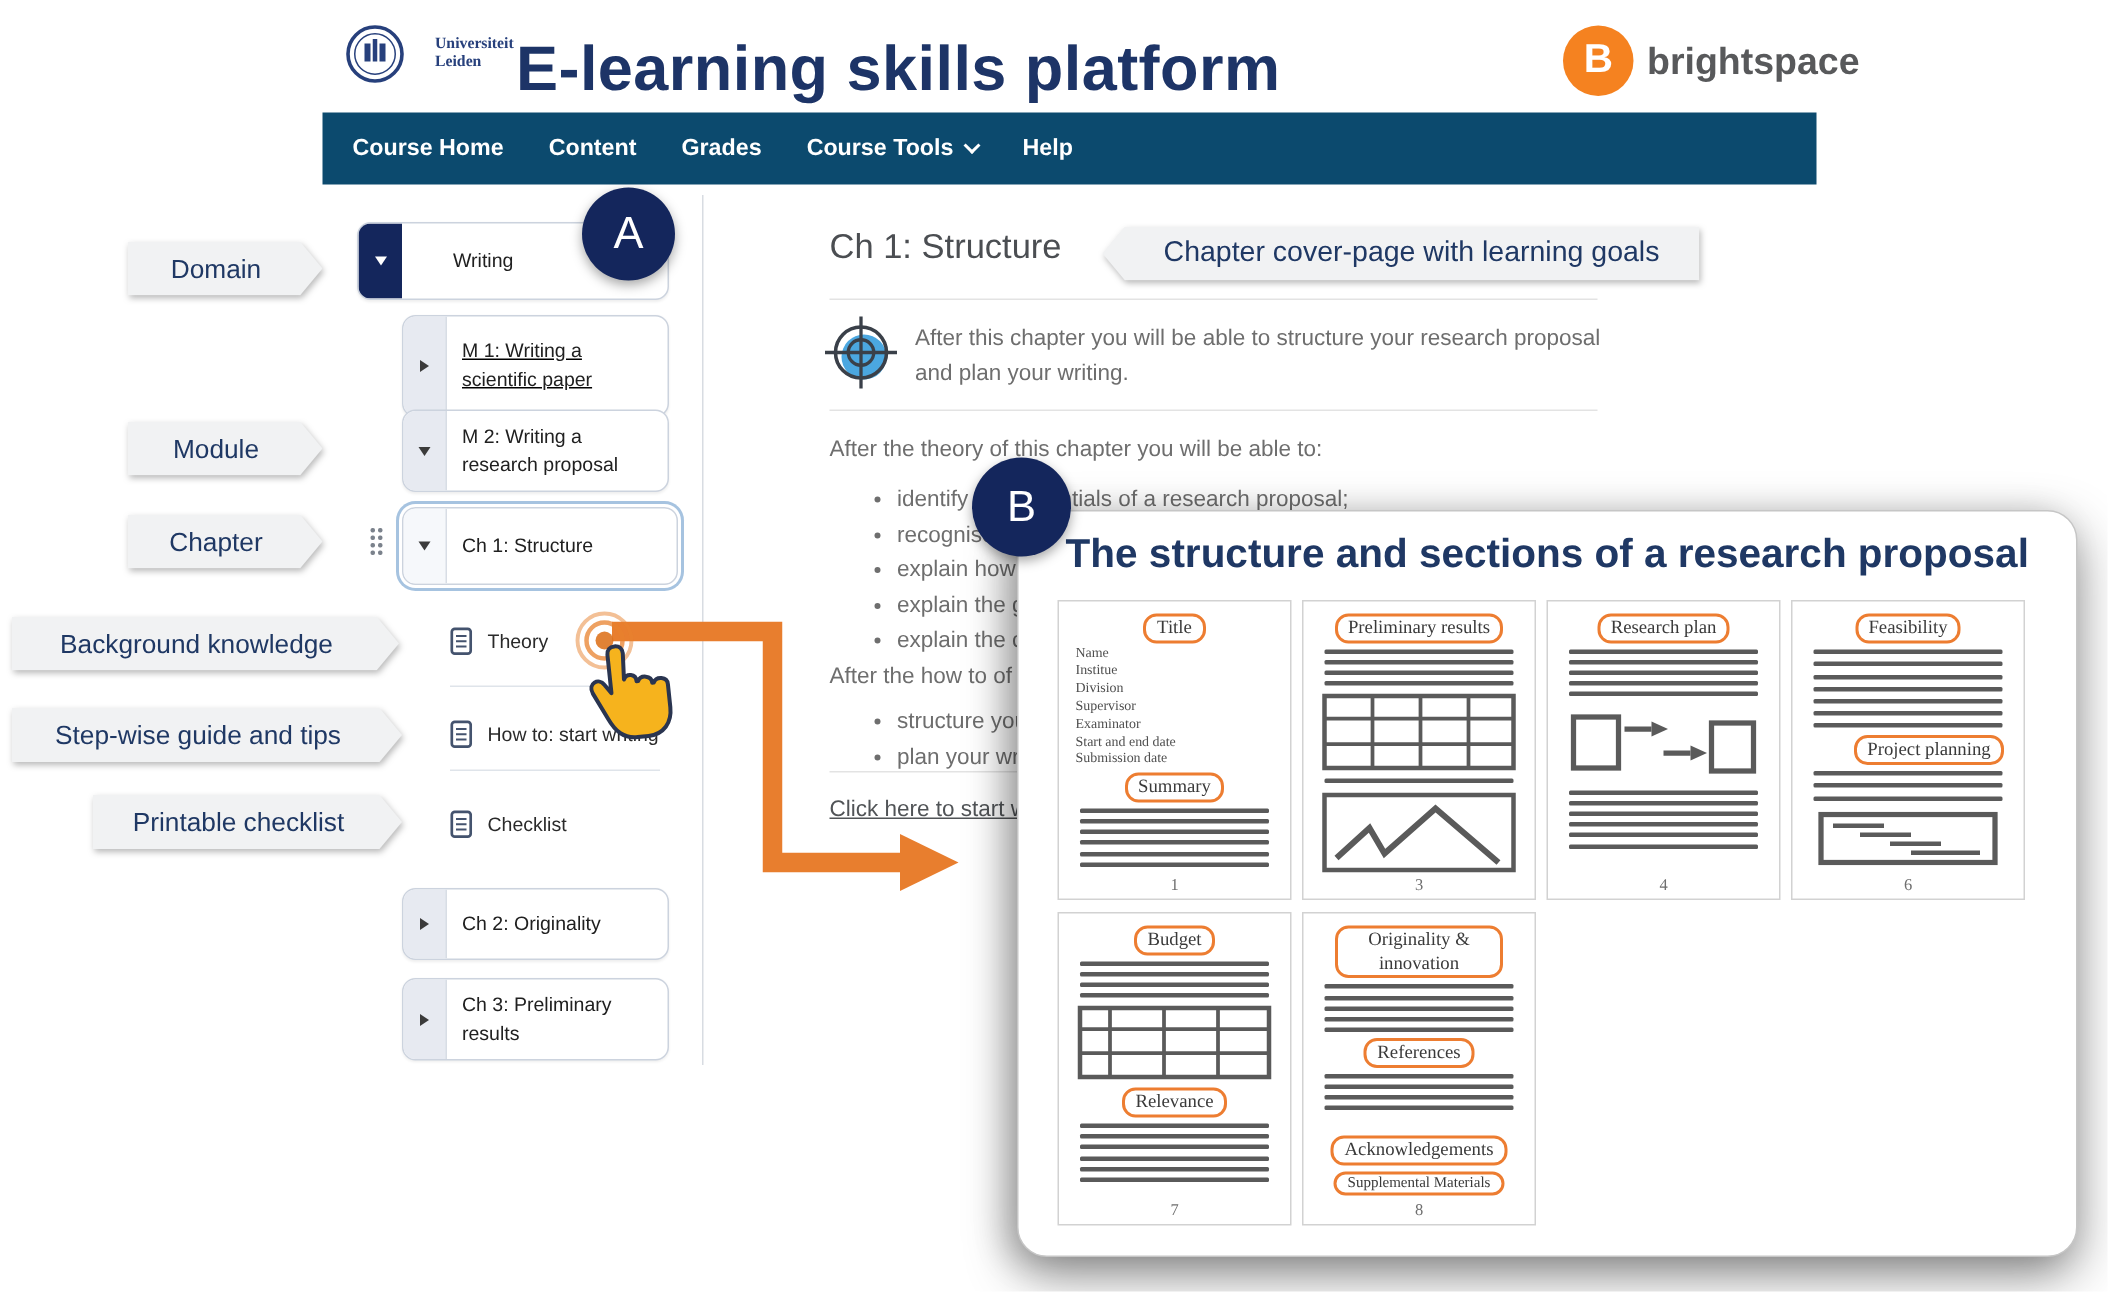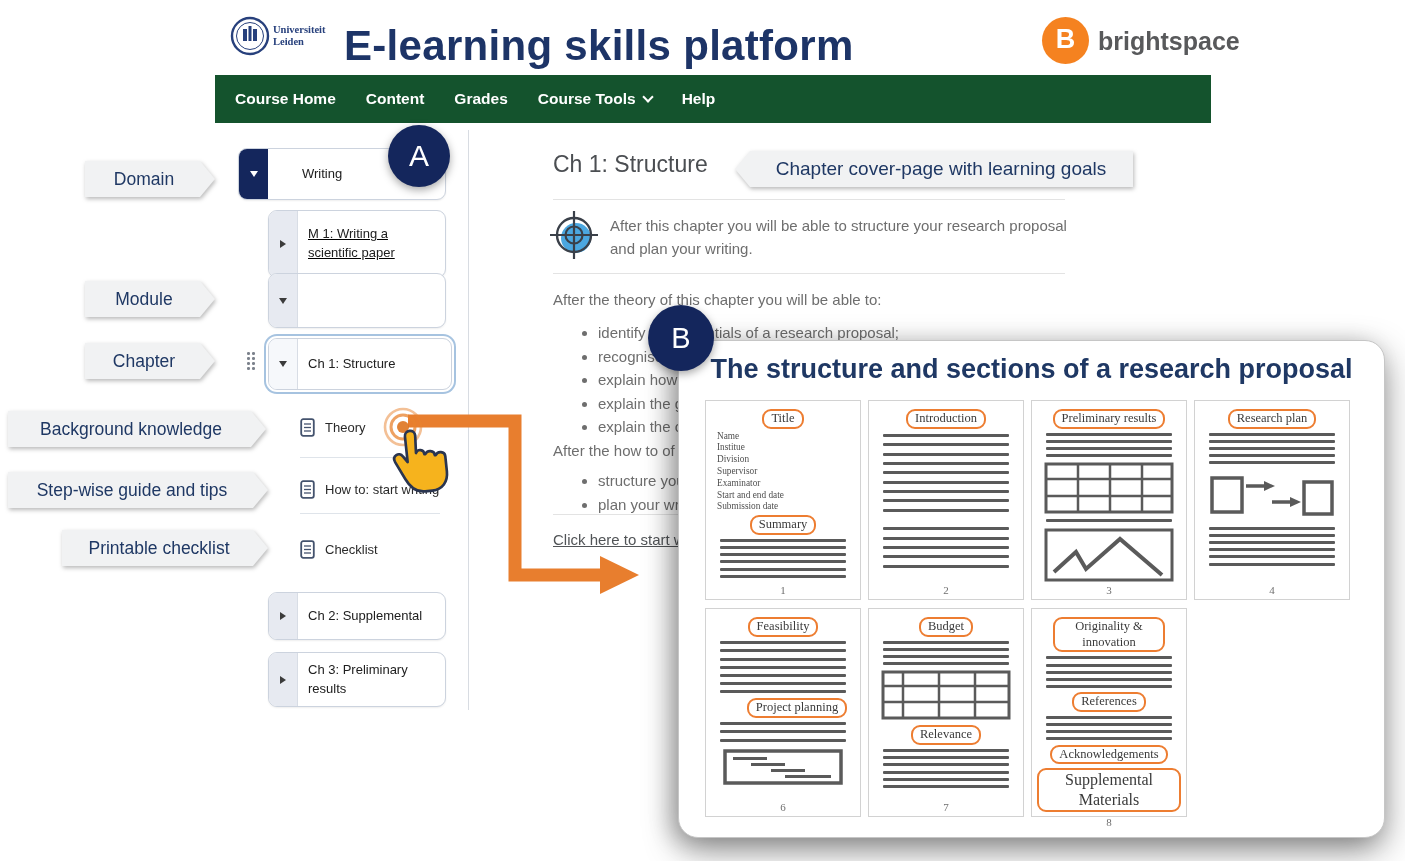--- a/index.html
+++ b/index.html
@@ -4,32 +4,32 @@
 <style>
   * { box-sizing: border-box; }
   html,body { margin:0; padding:0; }
   body {
     width:1405px; height:861px; position:relative; overflow:hidden;
     background:#ffffff; font-family:"Liberation Sans", sans-serif;
   }
   .abs { position:absolute; }
 
   
-  #uni-logo { left:230px; top:16px; display:flex; align-items:center; gap:3px; }
+  #uni-logo { left:230px; top:16px; display:flex; align-items:center; gap:20px; }
   #uni-text { font-family:"Liberation Serif", serif; font-weight:bold; font-size:10.5px;
               color:#27407C; line-height:1.15; }
   #app-title { left:344px; top:22px; font-size:42px; font-weight:600; color:#1D3467;
                letter-spacing:.3px; }
   #bs-circle { left:1042px; top:17px; width:47px; height:47px; border-radius:50%;
                background:#F58220; display:flex; align-items:center; justify-content:center; }
   #bs-circle span { color:#fff; font-size:27px; font-weight:bold; transform:translateY(-1px); }
   #bs-name { left:1098px; top:27px; font-size:25px; font-weight:600; color:#58595B; }
 
   
-  #navbar { left:215px; top:75px; width:996px; height:48px; background:#14532d;
+  #navbar { left:215px; top:75px; width:996px; height:48px; background:#0c4a6e;
             display:flex; align-items:center; gap:30px; padding-left:20px;text-align:center; }
   .nav-item { color:#fff; font-size:15.5px; font-weight:600; display:flex;
               align-items:center; gap:8px; cursor:pointer; white-space:nowrap; }
   .chev { width:8px; height:8px; border-right:2px solid #fff; border-bottom:2px solid #fff;
           transform:rotate(45deg); margin-top:-4px; }
 
   
   #tree-divider { left:468px; top:130px; width:1px; height:580px; background:#D8DCE2; }
   .titem { position:absolute; display:flex; background:#fff; border:1px solid #CCD3DE;
            border-radius:9px; overflow:hidden; box-shadow:0 1px 2px rgba(0,0,0,.07); }
@@ -96,21 +96,21 @@
           color:#6F6F6F; padding-top:2px; flex:none; }
   .bars { width:100%; display:flex; flex-direction:column; align-items:center; flex:none; }
   .bar { height:3px; background:#5A5A5A; width:88%; margin:2.1px 0; border-radius:1px; flex:none; }
   .bars.wide .bar { margin:3.2px 0; }
   .bars.mid .bar { margin:2.6px 0; }
   .plabel { border:2px solid #ED7D31; border-radius:9px; padding:0 7px; background:#fff;
             font-family:"Liberation Serif", serif; font-size:12.5px; color:#3A3A3A;
             line-height:1.25; text-align:center; margin:2px 0; flex:none; z-index:1; }
   .plabel.left { align-self:flex-start; margin-left:2px; }
   .plabel.wrap { max-width:112px; }
-  .plabel.sm { font-size:16px; }
+  .plabel.sm { font-size:10px; }
   .meta { align-self:flex-start; margin-left:6px; font-family:"Liberation Serif", serif;
           font-size:9.3px; color:#4F4F4F; line-height:1.27; }
   .psvg { flex:none; }
 </style>
 </head>
 <body>
 
 <div class="abs" id="uni-logo">
   <svg width="40" height="40" viewBox="0 0 40 40">
     <circle cx="20" cy="20" r="18" fill="#fff" stroke="#27407C" stroke-width="2.4"></circle>
@@ -154,20 +154,21 @@
   <div class="strip">
     <span class="tri-r"></span>
   </div>
   <div class="tlabel">M 1: Writing a scientific paper</div>
 </div>
 
 <div class="titem" style="left:268px; top:273px; width:178px; height:55px;">
   <div class="strip">
     <span class="tri-d"></span>
   </div>
+  <div class="tlabel">M 2: Writing a research proposal</div>
 </div>
 
 <div class="abs" id="drag-handle">
   <i></i>
     <i></i>
     <i></i>
     <i></i>
     <i></i>
     <i></i>
     <i></i>
@@ -210,21 +211,21 @@
     <line x1="4" y1="9.5" x2="11" y2="9.5" stroke="#44536E" stroke-width="1.3"></line>
     <line x1="4" y1="13" x2="11" y2="13" stroke="#44536E" stroke-width="1.3"></line>
   </svg>
   <span>Checklist</span>
 </div>
 
 <div class="titem" style="left:268px; top:592px; width:178px; height:48px;">
   <div class="strip">
     <span class="tri-r"></span>
   </div>
-  <div class="tlabel">Ch 2: Supplemental</div>
+  <div class="tlabel">Ch 2: Originality</div>
 </div>
 
 <div class="titem" style="left:268px; top:652px; width:178px; height:55px;">
   <div class="strip">
     <span class="tri-r"></span>
   </div>
   <div class="tlabel">Ch 3: Preliminary results</div>
 </div>
 
 <div class="co pt-right" style="left:85px; top:161px; width:130px; height:36px;">
@@ -319,42 +320,20 @@
         <div class="bar"></div>
           <div class="bar"></div>
           <div class="bar"></div>
         <div class="bar"></div>
           <div class="bar"></div>
           <div class="bar"></div>
       </div>
       <div class="pnum">1</div>
     </div>
 
-    <div class="page">
-      <div class="plabel">Introduction</div>
-      <div class="bars wide" style="margin-bottom:9px;">
-        <div class="bar"></div>
-          <div class="bar"></div>
-          <div class="bar"></div>
-        <div class="bar"></div>
-          <div class="bar"></div>
-          <div class="bar"></div>
-        <div class="bar"></div>
-          <div class="bar"></div>
-          <div class="bar"></div>
-      </div>
-      <div class="bars wide">
-        <div class="bar"></div>
-          <div class="bar"></div>
-          <div class="bar"></div>
-        <div class="bar"></div>
-          <div class="bar"></div>
-      </div>
-      <div class="pnum">2</div>
-    </div>
 
     <div class="page">
       <div class="plabel">Preliminary results</div>
       <div class="bars">
         <div class="bar"></div>
           <div class="bar"></div>
           <div class="bar"></div>
           <div class="bar"></div>
       </div>
       <svg class="psvg" width="130" height="52" viewBox="0 0 130 52" style="margin:3px 0;">

